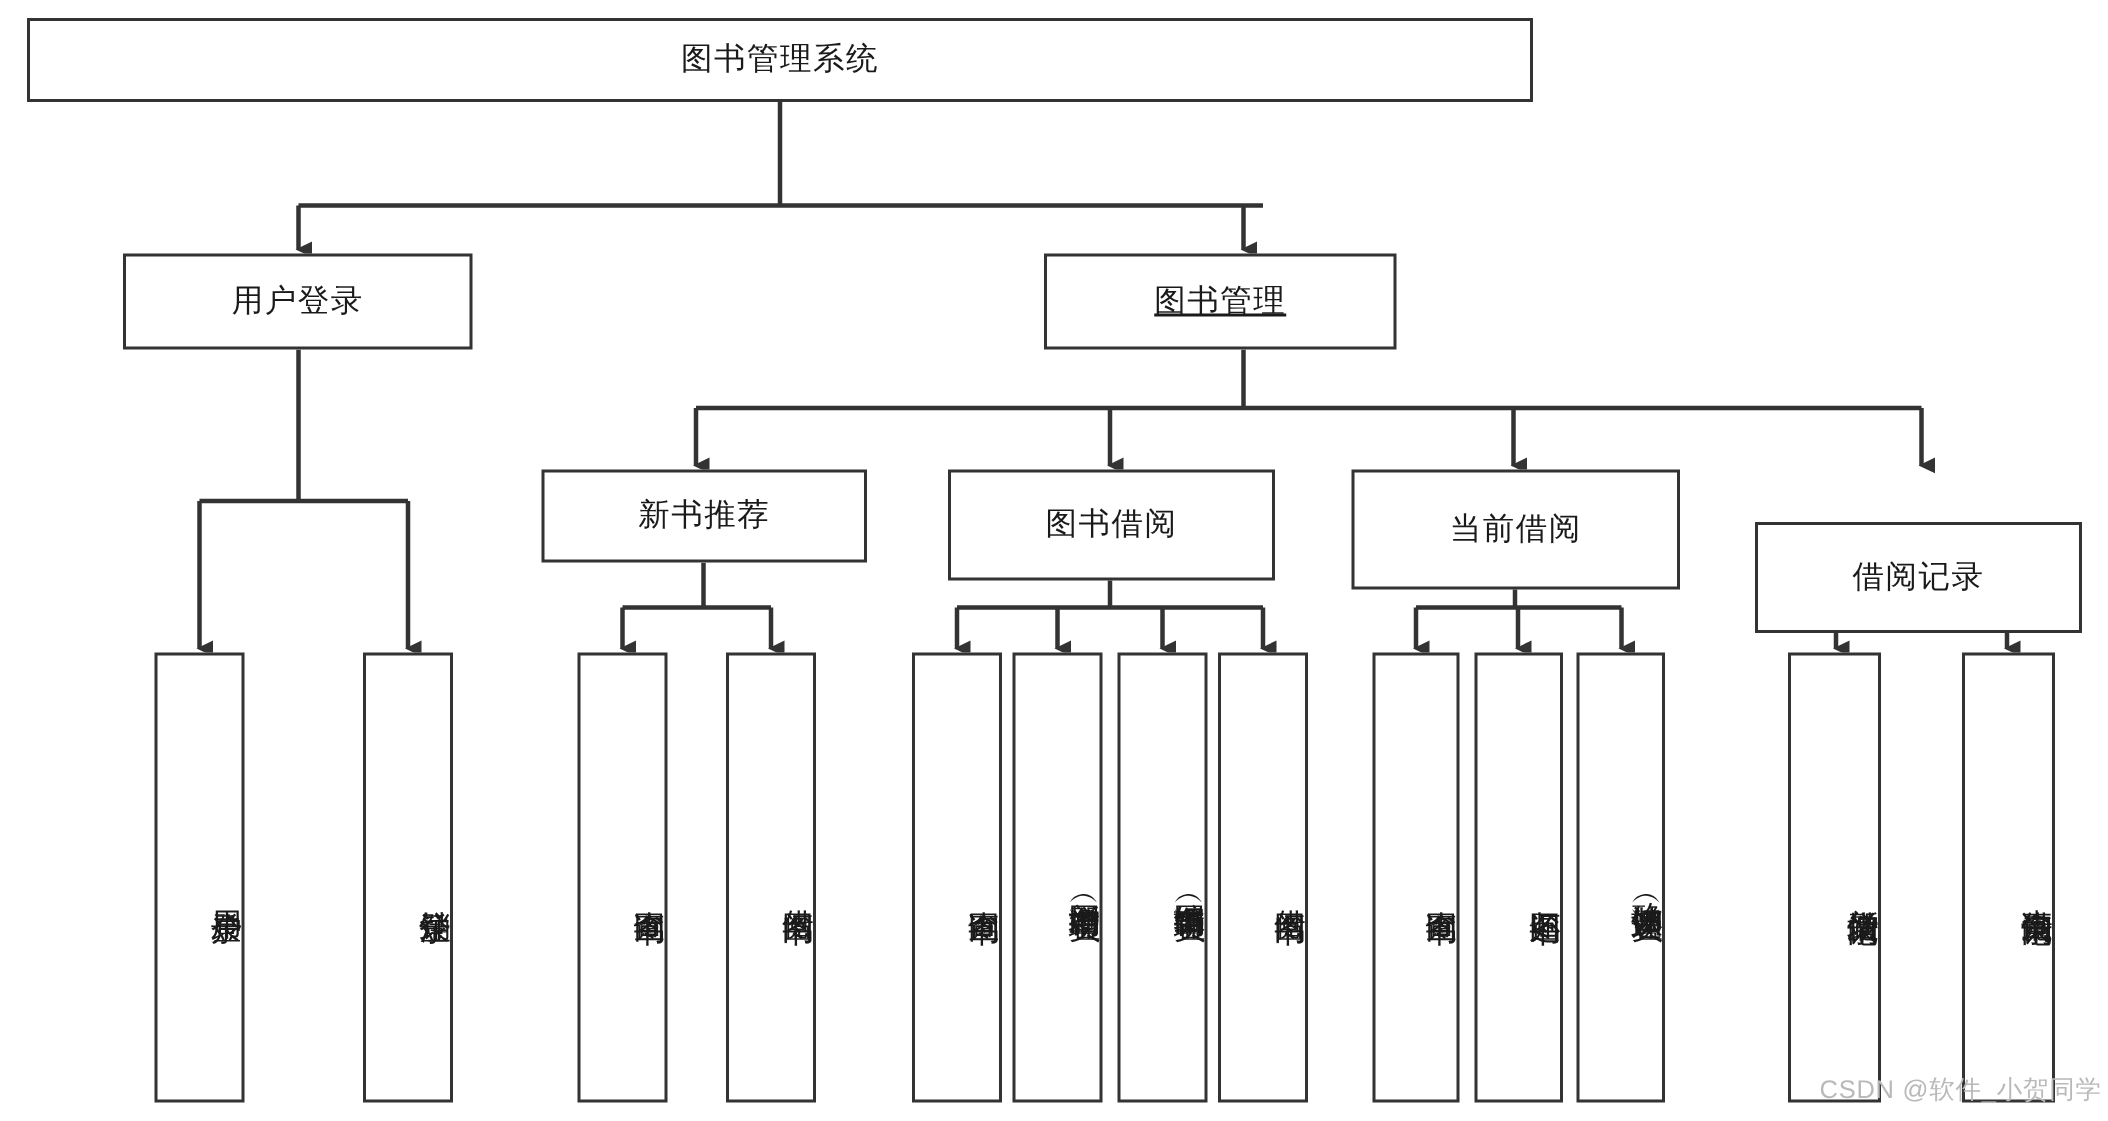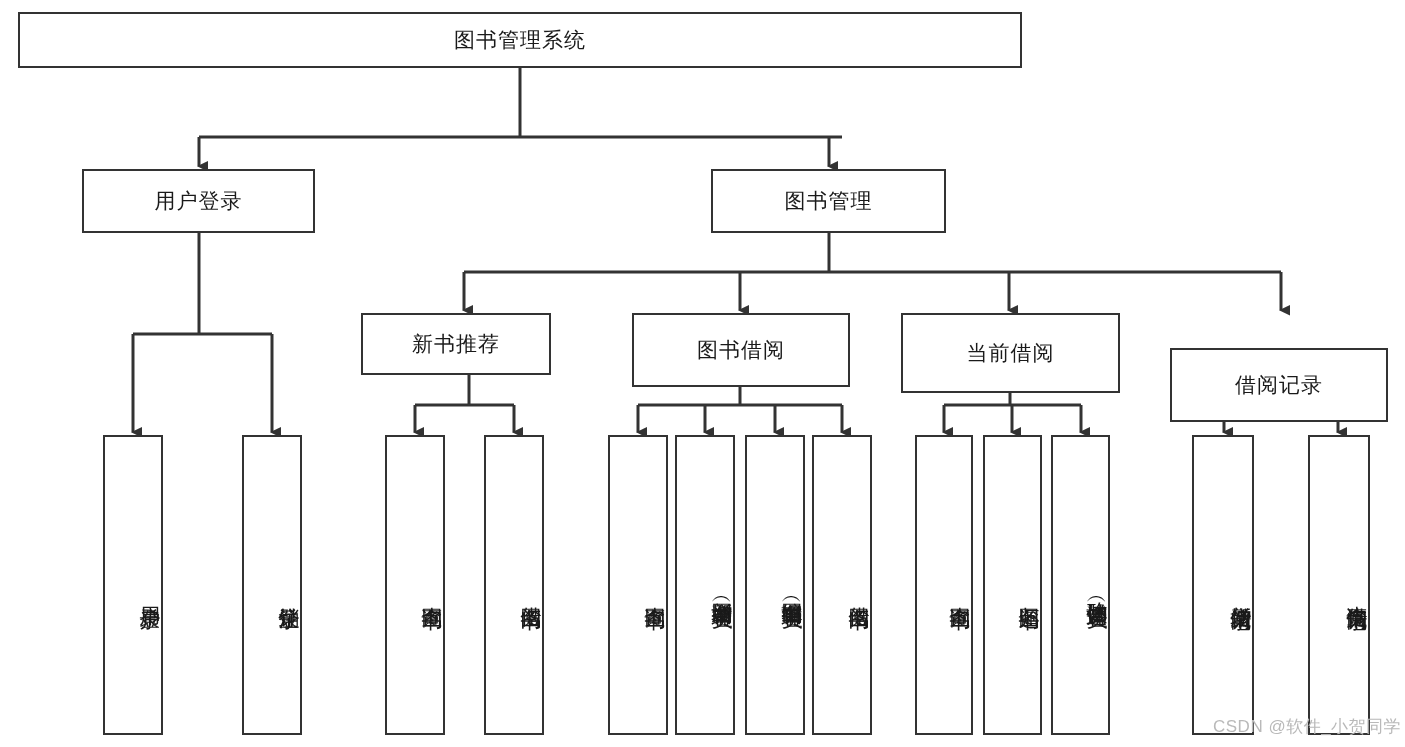--- a/index.html
+++ b/index.html
@@ -114,23 +114,23 @@
       <path d="M1279,375 L1279,405"></path>
       <path d="M1224,405 L1338,405"></path>
       <path d="M1224,405 L1224,432" marker-end="url(#arrow)"></path>
       <path d="M1338,405 L1338,432" marker-end="url(#arrow)"></path>
     </g>
   </svg>
 
   <div class="node node-h" style="left:18px; top:12px; width:1004px; height:56px;">图书管理系统</div>
 
   <div class="node node-h" style="left:82px; top:169px; width:233px; height:64px;">用户登录</div>
-  <div class="node node-h" style="left:711px; top:169px; width:235px; height:64px;">图书管理</div>
+  <div class="node node-h" style="left:696px; top:169px; width:235px; height:64px;text-decoration:underline;">图书管理</div>
 
-  <div class="node node-h" style="left:361px; top:313px; width:190px; height:62px;">新书推荐</div>
+  <div class="node node-h" style="left:361px; top:313px; width:217px; height:62px;">新书推荐</div>
   <div class="node node-h" style="left:632px; top:313px; width:218px; height:74px;">图书借阅</div>
   <div class="node node-h" style="left:901px; top:313px; width:219px; height:80px;">当前借阅</div>
   <div class="node node-h" style="left:1170px; top:313px; width:218px; height:74px;margin-top:35px;">借阅记录</div>
 
   <div class="node node-v" style="left:103px; top:435px; width:60px; height:300px;">用户登录</div>
   <div class="node node-v" style="left:242px; top:435px; width:60px; height:300px;">注销登录</div>
 
   <div class="node node-v" style="left:385px; top:435px; width:60px; height:300px;">查询图书</div>
   <div class="node node-v" style="left:484px; top:435px; width:60px; height:300px;">借阅图书</div>
 

